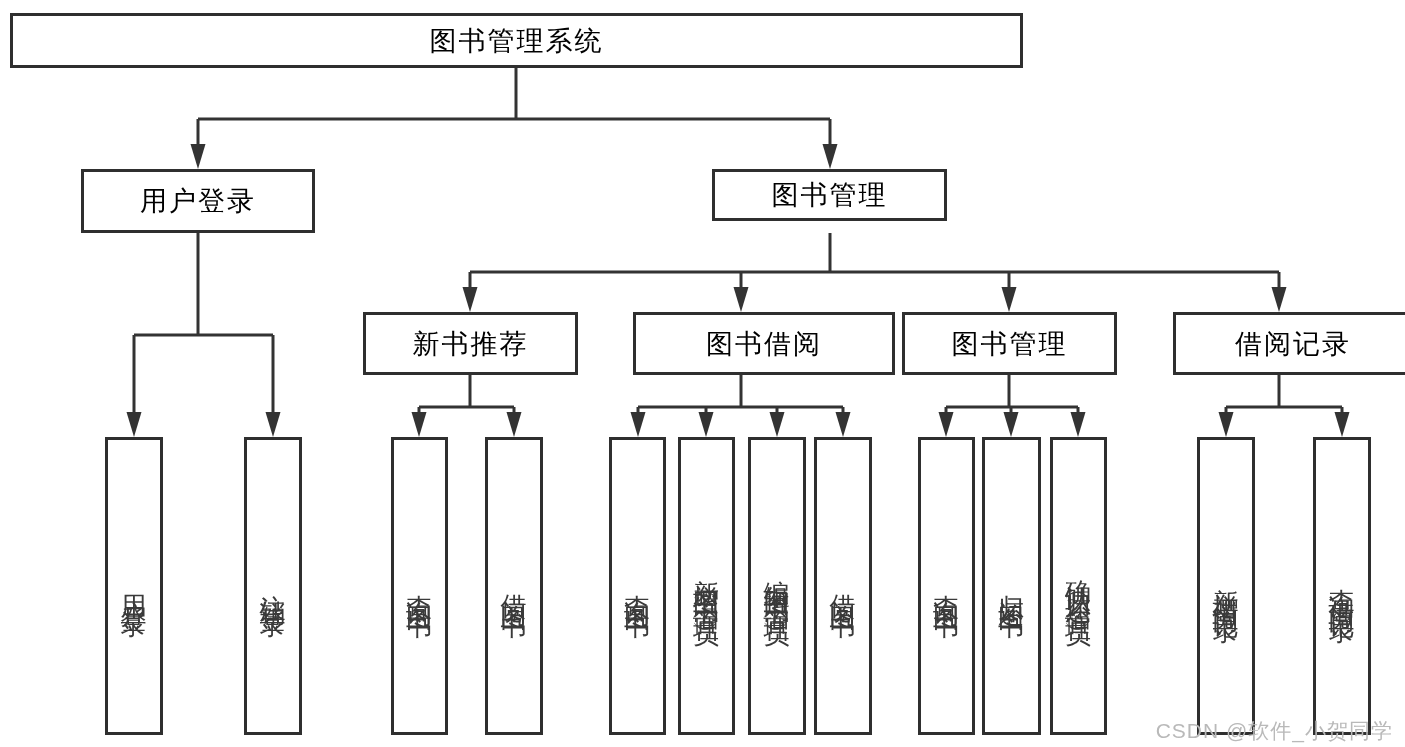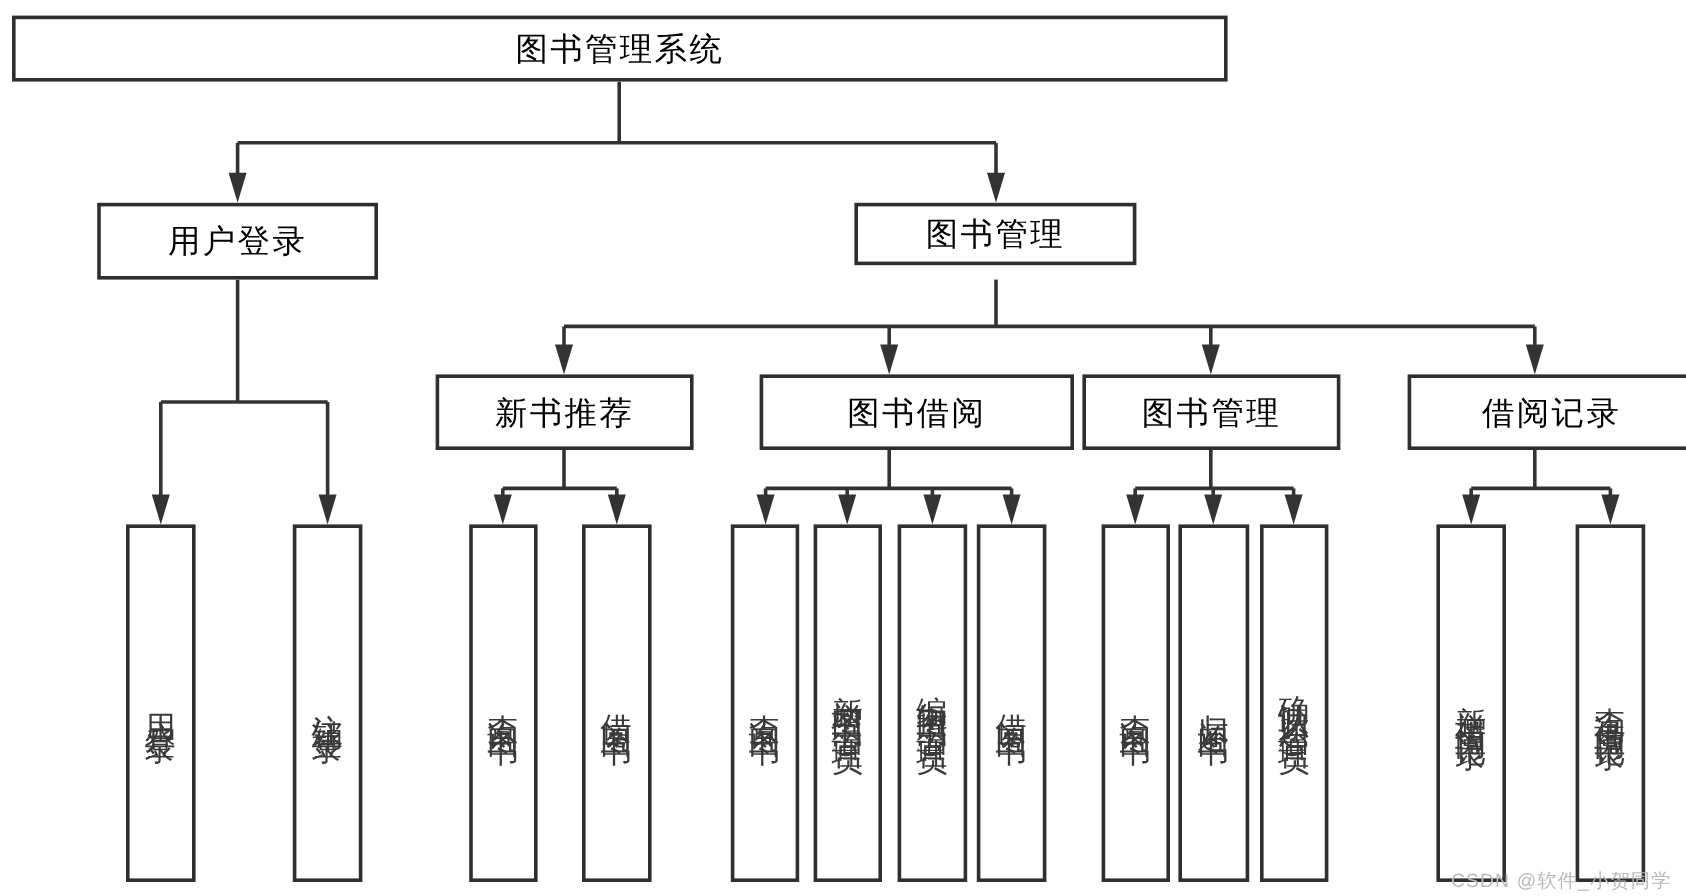--- a/index.html
+++ b/index.html
@@ -16,21 +16,21 @@
   }
   .box.h span{
     font-size:27px;letter-spacing:2px;color:#000000;white-space:nowrap;
   }
   .box.v span{
     writing-mode:vertical-rl;text-orientation:mixed;
     font-size:26px;letter-spacing:6px;line-height:1;color:#3a3a3a;
   }
   .watermark{
     position:absolute;right:12px;bottom:2px;z-index:5;
-    font-size:16px;color:#b9b9b9;letter-spacing:1px;white-space:nowrap;
+    font-size:21px;color:#b9b9b9;letter-spacing:1px;white-space:nowrap;
   }
 </style>
 </head>
 <body>
 
 <div class="stage">
 
   <svg id="connectors" width="1405" height="747" viewBox="0 0 1405 747">
       <path d="M516 68 V119" class="wire"></path>
       <path d="M198 119 H830" class="wire"></path>

